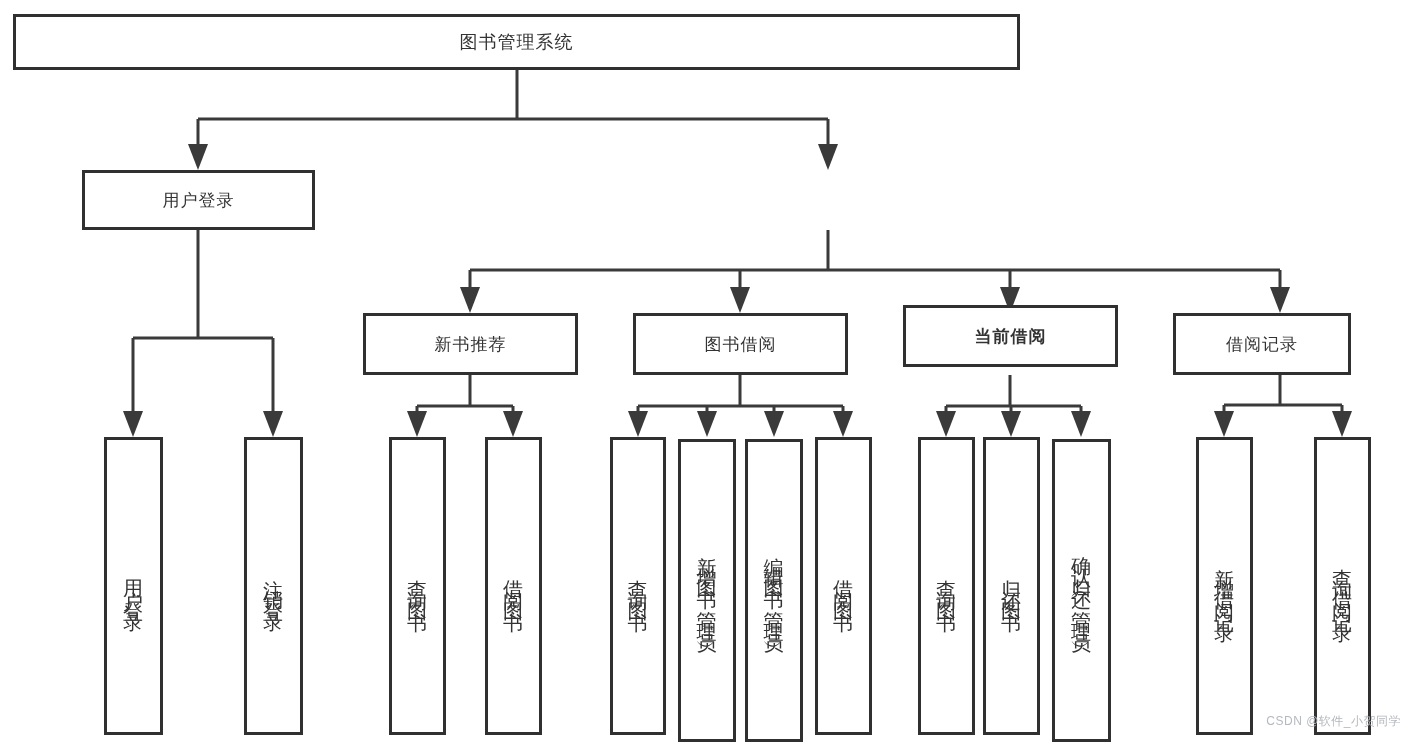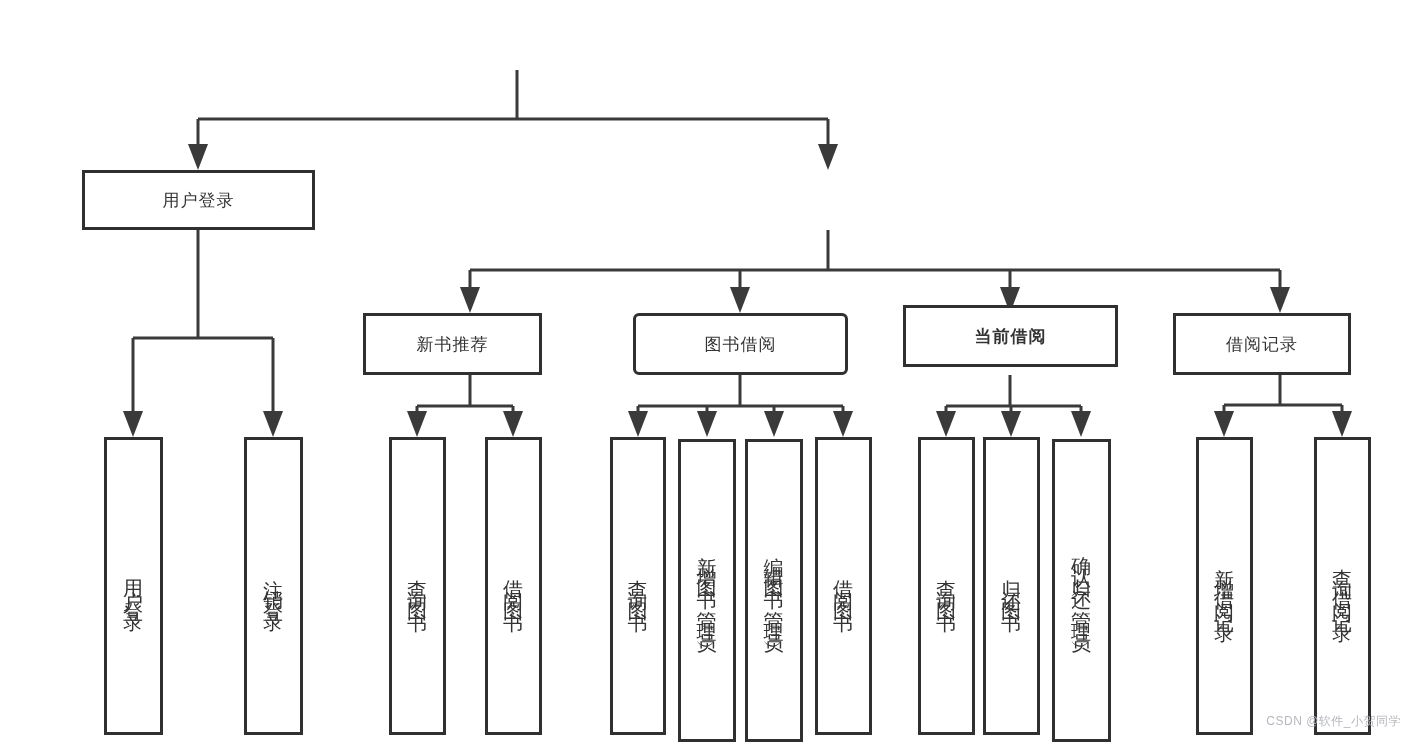--- a/index.html
+++ b/index.html
@@ -92,25 +92,26 @@
     <path class="connector" d="M1010,375 V406 M946,406 H1081 M946,406 V413 M1011,406 V413 M1081,406 V413"></path>
     <polygon class="arrowhead" points="936,411 956,411 946,437"></polygon>
     <polygon class="arrowhead" points="1001,411 1021,411 1011,437"></polygon>
     <polygon class="arrowhead" points="1071,411 1091,411 1081,437"></polygon>
 
     <path class="connector" d="M1280,375 V405 M1224,405 H1342 M1224,405 V413 M1342,405 V413"></path>
     <polygon class="arrowhead" points="1214,411 1234,411 1224,437"></polygon>
     <polygon class="arrowhead" points="1332,411 1352,411 1342,437"></polygon>
   </svg>
 
+  <div class="node node-h node-root" style="left:13px;top:14px;width:1007px;height:56px;">图书管理系统</div>
 
   <div class="node node-h" style="left:82px;top:170px;width:233px;height:60px;">用户登录</div>
 
-  <div class="node node-h" style="left:363px;top:313px;width:179px;height:62px;">新书推荐</div>
-  <div class="node node-h" style="left:633px;top:313px;width:215px;height:62px;border-radius:6px;">图书借阅</div>
+  <div class="node node-h" style="left:363px;top:313px;width:215px;height:62px;">新书推荐</div>
+  <div class="node node-h" style="left:633px;top:313px;width:215px;height:62px;">图书借阅</div>
   <div class="node node-h" style="left:903px;top:305px;width:215px;height:62px;font-weight:bold;">当前借阅</div>
   <div class="node node-h" style="left:1173px;top:313px;width:178px;height:62px;">借阅记录</div>
 
   <div class="node leaf" style="left:104px;top:437px;width:59px;height:298px;">
     <span>用户登录</span>
   </div>
   <div class="node leaf" style="left:244px;top:437px;width:59px;height:298px;">
     <span>注销登录</span>
   </div>
 

